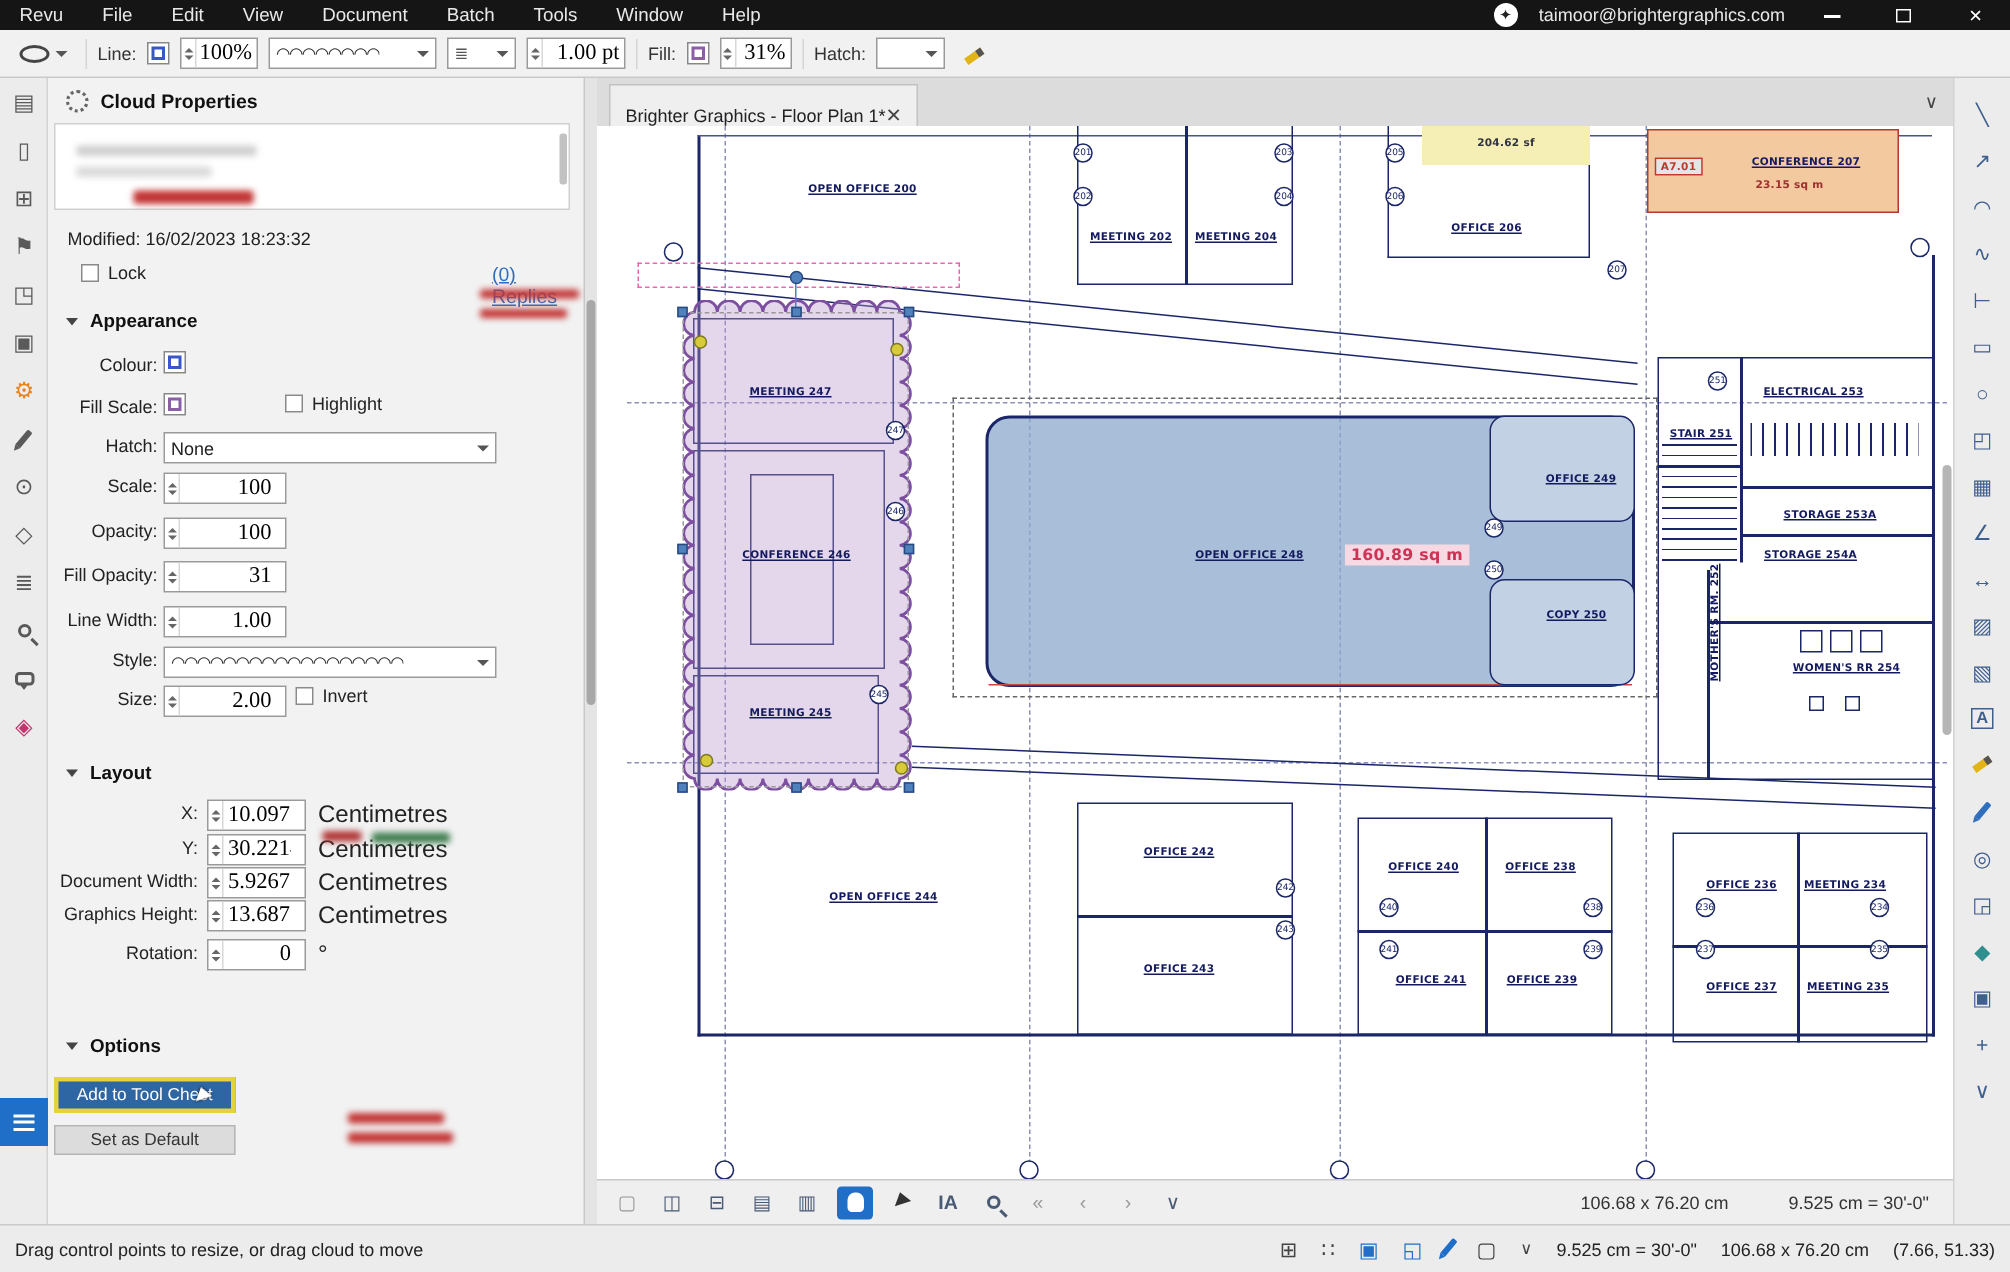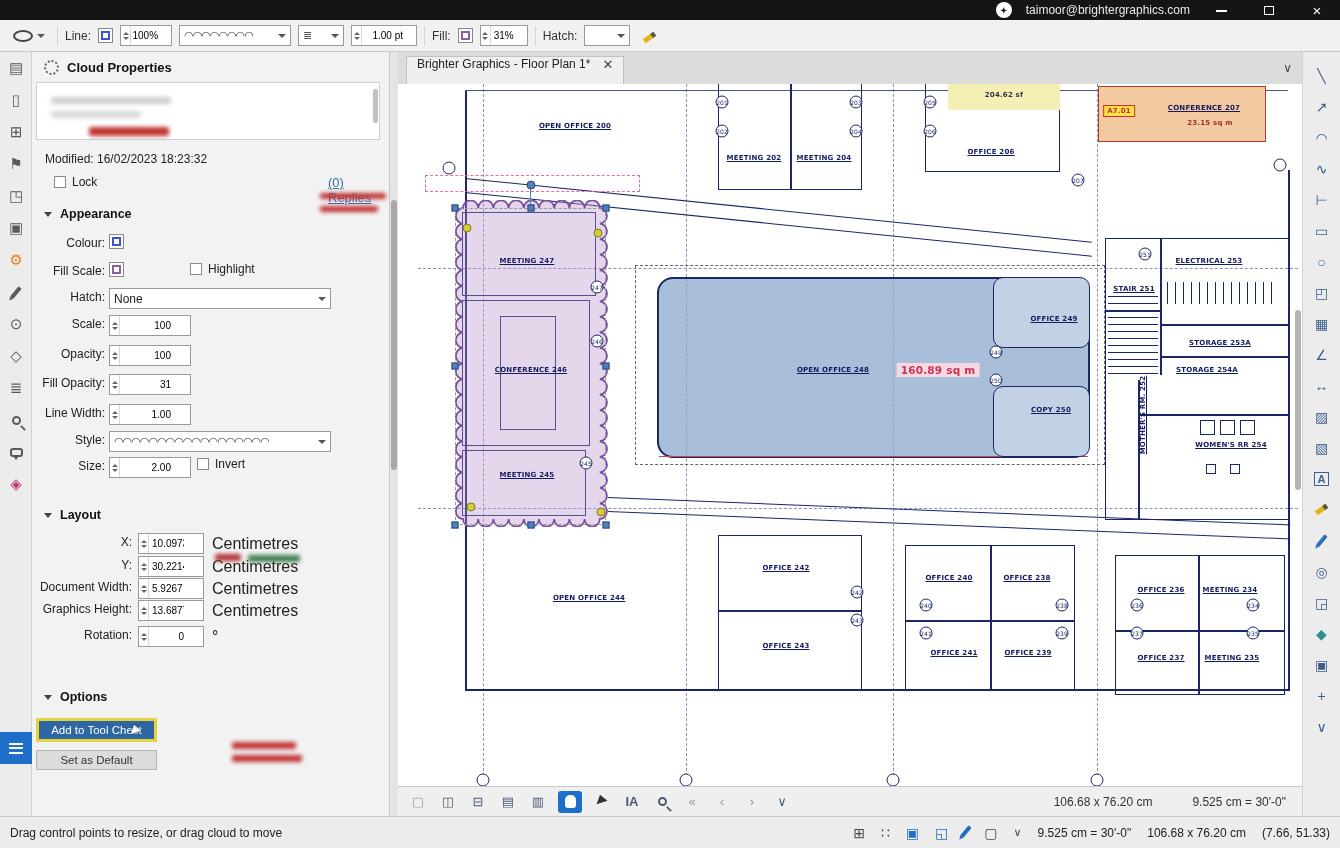--- a/index.html
+++ b/index.html
@@ -21,21 +21,21 @@
   .caret{width:0;height:0;border-left:4px solid transparent;border-right:4px solid transparent;border-top:4px solid #555;display:inline-block}
   .tb-btn{display:flex;align-items:center;gap:4px;padding:2px 4px;border:1px solid transparent}
   .cloud-oval{width:20px;height:12px;border:2px solid #444;border-radius:50%}
   .swatch{width:15px;height:15px;background:#fff;border:1px solid #888;display:flex;align-items:center;justify-content:center}
   .swatch>span{display:block;width:9px;height:9px}
   .spinfield{display:flex;align-items:center;background:#fff;border:1px solid #9a9a9a;height:21px}
   .spincol{width:10px;display:flex;flex-direction:column;align-items:center;justify-content:center;border-right:1px solid #d8d8d8;height:100%}
   .spincol i{width:0;height:0;border-left:3px solid transparent;border-right:3px solid transparent;display:block;margin:1px 0}
   .spin-up{border-bottom:3px solid #666}
   .spin-dn{border-top:3px solid #666}
-  .spinfield input{border:none;outline:none;font-size:10px;font-family:Liberation Sans, sans-serif;text-align:right;padding-right:13px;width:46px;background:transparent}
+  .spinfield input{border:none;outline:none;font-size:15px;font-family:Liberation Serif, serif;text-align:right;padding-right:3px;width:46px;background:transparent}
   .dropdown{display:flex;align-items:center;background:#fff;border:1px solid #9a9a9a;height:21px;padding:0 4px;gap:4px}
   .scallops{letter-spacing:-1px;font-size:11px;color:#333;overflow:hidden;white-space:nowrap}
   .g-highlighter{display:inline-block;width:13px;height:5px;background:#e3b416;transform:rotate(-35deg);border-right:4px solid #555}
 
   
   #left-strip{position:absolute;left:0;top:52px;width:32px;height:764px;background:#ececec;border-right:1px solid #d2d2d2}
   .strip-icon{width:32px;height:32px;display:flex;align-items:center;justify-content:center;font-size:15px;color:#5a5a5a}
   .strip-icon.active{color:#e8831d}
   #markups-list-btn{position:absolute;left:0;top:732px;width:32px;height:32px;background:#1f6fc8;display:flex;align-items:center;justify-content:center}
   .g-list{width:14px;height:11px;display:flex;flex-direction:column;justify-content:space-between}
@@ -64,21 +64,21 @@
   .checkbox{display:inline-block;width:12px;height:12px;background:#fff;border:1px solid #8a8a8a;vertical-align:middle}
   .link{color:#2f6fbe;text-decoration:underline;font-size:13px}
   .btn-blue{position:absolute;left:4px;width:121px;height:24px;background:#2d66a3;color:#fff;font-size:11.5px;border:3px solid #e6d23c;display:flex;align-items:center;justify-content:center}
   .btn-gray{position:absolute;left:4px;width:121px;height:20px;background:#dcdcdc;color:#333;font-size:11.5px;border:1px solid #b5b5b5;display:flex;align-items:center;justify-content:center}
   #panel-scrollbar{position:absolute;left:390px;top:52px;width:8px;height:764px;background:#e4e4e4}
   #panel-scrollbar .thumb{position:absolute;left:1px;top:148px;width:6px;height:270px;background:#a8a8a8;border-radius:3px}
 
   
   #doc{position:absolute;left:398px;top:52px;width:904px;height:764px;background:#fff}
   #tabbar{position:absolute;left:0;top:0;width:904px;height:32px;background:#dcdcdc;display:flex;align-items:flex-end}
-  .tab{margin-left:8px;height:28px;background:#efefef;border:1px solid #c2c2c2;border-bottom:none;display:flex;align-items:flex-start;gap:12px;padding:0 10px;font-size:12px;color:#222}
+  .tab{margin-left:8px;height:28px;background:#efefef;border:1px solid #c2c2c2;border-bottom:none;display:flex;align-items:flex-end;padding:0 10px;font-size:12px;color:#222}
   .tab-close{color:#444;font-size:13px}
   #tab-chevron{margin-left:auto;margin-right:10px;align-self:center;color:#444;font-size:12px}
   #canvas{position:absolute;left:0;top:32px;width:904px;height:702px;background:#fff;overflow:hidden}
   #docbar{position:absolute;left:0;top:734px;width:904px;height:30px;background:#efefef;border-top:1px solid #c8c8c8;display:flex;align-items:center;gap:10px;padding:0 10px;font-size:12px;color:#333}
   .db-icon{width:20px;text-align:center;color:#4a5a74;font-size:13px}
   .db-icon.dim{color:#9a9a9a}
   .pan-btn{width:24px;height:22px;background:#1f6fc8;border-radius:3px;display:flex;align-items:center;justify-content:center}
   .page-box{width:228px;height:20px;background:#fff;border:1px solid #9a9a9a;display:flex;align-items:center;justify-content:center;font-size:12px}
   #doc-vscroll{position:absolute;right:1px;top:226px;width:6px;height:180px;background:#b5b5b5;border-radius:3px}
 
@@ -86,21 +86,21 @@
   .wall{position:absolute;background:#1b2668}
   .wall-light{position:absolute;background:#4a5390}
   .diag{position:absolute;height:0;border-top:1.5px solid #1b2668;transform-origin:0 0}
   .dash-v{position:absolute;width:0;border-left:1px dashed #8a90b8;top:0;height:702px}
   .dash-h{position:absolute;height:0;border-top:1px dashed #8a90b8}
   .rm{position:absolute;border:1.5px solid #1b2668}
   .fp-label{position:absolute;transform:translate(-50%,-50%);font-family:"DejaVu Sans",sans-serif;font-size:7px;font-weight:bold;color:#141a5e;white-space:nowrap;letter-spacing:.2px}
   .fp-label.room{text-decoration:underline}
   .fp-label.vert{transform:translate(-50%,-50%) rotate(-90deg)}
   .fp-label.area-note{color:#30343f;text-decoration:none;font-weight:bold}
-  .fp-label.ref-tag{background:#fde047;border:1px solid #c0392b;color:#c0392b;padding:1px 3px;text-decoration:none}
+  .fp-label.ref-tag{background:#e5e5e5;border:1px solid #c0392b;color:#c0392b;padding:1px 3px;text-decoration:none}
   .fp-label.area-red-small{color:#a03030;text-decoration:none}
   .fp-label.area-red-big{color:#cc3355;background:#f7d9e3;font-size:10.5px;padding:1px 4px;text-decoration:none}
   .fp-tag{position:absolute;width:13px;height:13px;border:1px solid #1b2668;border-radius:50%;background:#fff;color:#1b2668;font-size:6px;display:flex;align-items:center;justify-content:center;transform:translate(-50%,-50%);font-family:"DejaVu Sans",sans-serif}
   .handle{position:absolute;width:7px;height:7px;background:#4f81bd;border:1px solid #2a4a7f;transform:translate(-50%,-50%)}
   .ypt{position:absolute;width:9px;height:9px;border-radius:50%;background:#d8cb3a;border:1px solid #7e7a22;transform:translate(-50%,-50%)}
   .rpt{position:absolute;width:9px;height:9px;border-radius:50%;background:#4f81bd;border:1px solid #2a4a7f;transform:translate(-50%,-50%)}
 
   
   #right-strip{position:absolute;left:1302px;top:52px;width:38px;height:764px;background:#ececec;border-left:1px solid #d2d2d2;display:flex;flex-direction:column;align-items:center;padding-top:8px}
   #right-strip .strip-icon{width:38px;height:31px;font-size:14px;color:#3f5f8e}
@@ -109,20 +109,31 @@
   
   #statusbar{position:absolute;left:0;top:816px;width:1340px;height:32px;background:#ececec;border-top:1px solid #c9c9c9;display:flex;align-items:center;padding:0 10px;font-size:12px;color:#222}
   #status-right{margin-left:auto;display:flex;align-items:center;gap:16px}
   .sb-icon{color:#444;font-size:14px}
   .sb-icon.blue{color:#1f6fc8}
 </style>
 </head>
 <body>
 
 <div id="menubar">
+  <div id="menu-items" style="display:flex">
+      <div class="menu-item">Revu</div>
+      <div class="menu-item">File</div>
+      <div class="menu-item">Edit</div>
+      <div class="menu-item">View</div>
+      <div class="menu-item">Document</div>
+      <div class="menu-item">Batch</div>
+      <div class="menu-item">Tools</div>
+      <div class="menu-item">Window</div>
+      <div class="menu-item">Help</div>
+    </div>
   <div id="menubar-right">
     <span id="logo">✦</span>
     <span style="font-size:12px">taimoor@brightergraphics.com</span>
     <span class="winbtn"><span class="icon-min"></span></span>
     <span class="winbtn"><span class="icon-max"></span></span>
     <span class="winbtn" style="font-size:15px">×</span>
   </div>
 </div>
 
 <div id="toolbar">
@@ -493,21 +504,21 @@
     <span class="ypt" style="left:203px;top:428px"></span>
 
     <span id="doc-vscroll"></span>
   <div class="fp-label room" style="left: 177px; top: 42px;">OPEN OFFICE  200</div>
       <div class="fp-label room" style="left: 356px; top: 74px;">MEETING  202</div>
       <div class="fp-label room" style="left: 426px; top: 74px;">MEETING  204</div>
       <div class="fp-label room" style="left: 593px; top: 68px;">OFFICE  206</div>
       <div class="fp-label area-note" style="left: 606px; top: 11px;">204.62 sf</div>
       <div class="fp-label room" style="left: 806px; top: 24px;">CONFERENCE  207</div>
       <div class="fp-label ref-tag" style="left: 721px; top: 27px;">A7.01</div>
-      <div class="fp-label area-red-small" style="left: 812px; top: 39px;">23.15 sq m</div>
+      <div class="fp-label area-red-small" style="left: 795px; top: 39px;">23.15 sq m</div>
       <div class="fp-label room" style="left: 129px; top: 177px;">MEETING  247</div>
       <div class="fp-label room" style="left: 133px; top: 286px;">CONFERENCE  246</div>
       <div class="fp-label room" style="left: 129px; top: 391px;">MEETING  245</div>
       <div class="fp-label room" style="left: 435px; top: 286px;">OPEN OFFICE  248</div>
       <div class="fp-label area-red-big" style="left: 540px; top: 286px;">160.89 sq m</div>
       <div class="fp-label room" style="left: 656px; top: 235px;">OFFICE  249</div>
       <div class="fp-label room" style="left: 653px; top: 326px;">COPY  250</div>
       <div class="fp-label room" style="left: 736px; top: 205px;">STAIR  251</div>
       <div class="fp-label room" style="left: 811px; top: 177px;">ELECTRICAL  253</div>
       <div class="fp-label room" style="left: 822px; top: 259px;">STORAGE  253A</div>

